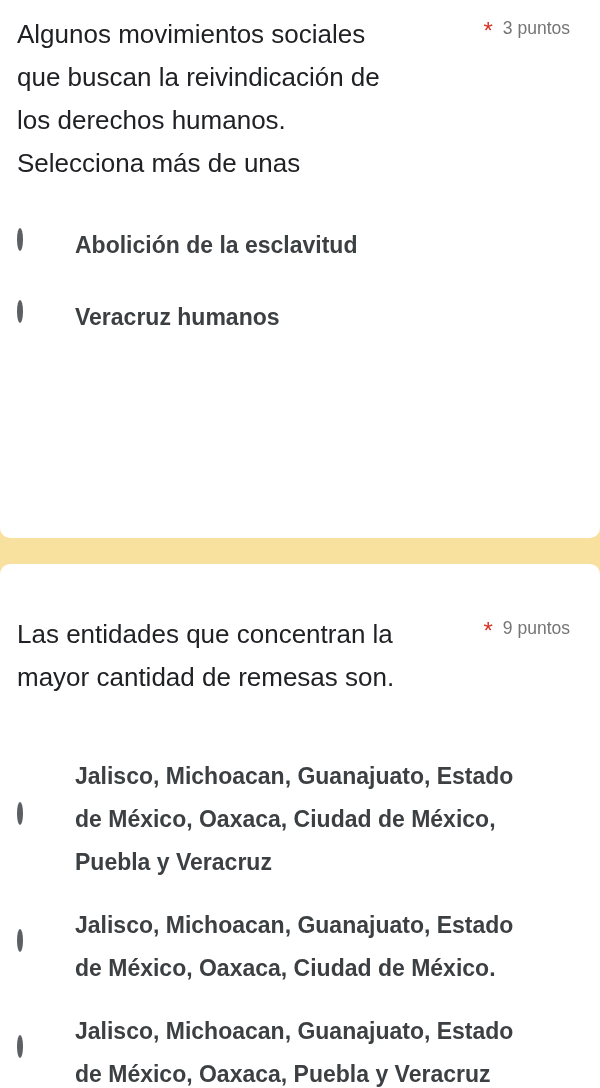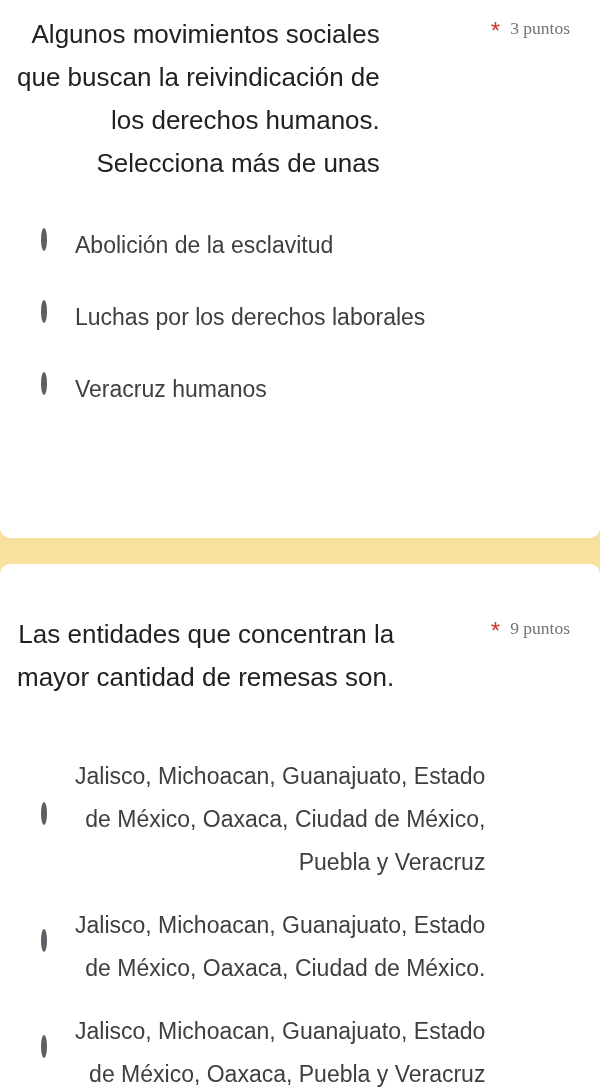--- a/index.html
+++ b/index.html
@@ -10,21 +10,20 @@
     width: 600px;
     height: 1088px;
     overflow: hidden;
     background: #f8e19e; 
     font-family: "Liberation Sans", sans-serif;
   }
   .card {
     background: #ffffff;
     box-sizing: border-box;
     width: 600px;
-    text-align: right;
   }
   .card-1 {
     height: 538px;
     border-radius: 0 0 10px 10px;
     padding: 13px 30px 0 17px;
     margin-bottom: 26px; 
   }
   .card-2 {
     min-height: 524px;
     height: 524px;
@@ -54,21 +53,20 @@
     color: #d93025;
     font-size: 24px;
     line-height: 1;
     margin-top: 3px;
   }
   .q-points-label {
     color: #757575;
     font-size: 17.5px;
     line-height: 24px;
     margin-left: 10px;
-    font-family: Liberation Serif, serif;
   }
   .options {
     list-style: none;
     margin: 0;
     padding: 0;
   }
   .options-q1 { margin-top: 39px; }
   .options-q2 { margin-top: 56px; }
   .option-row {
     display: flex;
@@ -103,21 +101,21 @@
     left: -14px;
     top: -14px;
     border-radius: 50%;
     background: #faf3de;
   }
   .option-label {
     font-size: 23px;
     line-height: 43px;
     color: #3c4043;
     white-space: pre-line;
-    font-weight: 400;
+    font-weight: 700;
   }
 </style>
 </head>
 <body>
 
 <section class="card card-1">
   <div class="q-header">
     <div class="q-title">Algunos movimientos sociales
 que buscan la reivindicación de
 los derechos humanos.
@@ -126,26 +124,20 @@
       <span class="q-required">*</span>
       <span class="q-points-label">3 puntos</span>
     </div>
   </div>
   <ul class="options options-q1">
     <li class="option-row">
       <span class="radio-wrap">
         <span class="radio"></span>
       </span>
       <span class="option-label">Abolición de la esclavitud</span>
-    </li>
-    <li class="option-row">
-      <span class="radio-wrap">
-        <span class="radio"></span>
-      </span>
-      <span class="option-label">Luchas por los derechos laborales</span>
     </li>
     <li class="option-row">
       <span class="radio-wrap">
         <span class="radio"></span>
       </span>
       <span class="option-label">Veracruz humanos</span>
     </li>
   </ul>
 </section>
 

